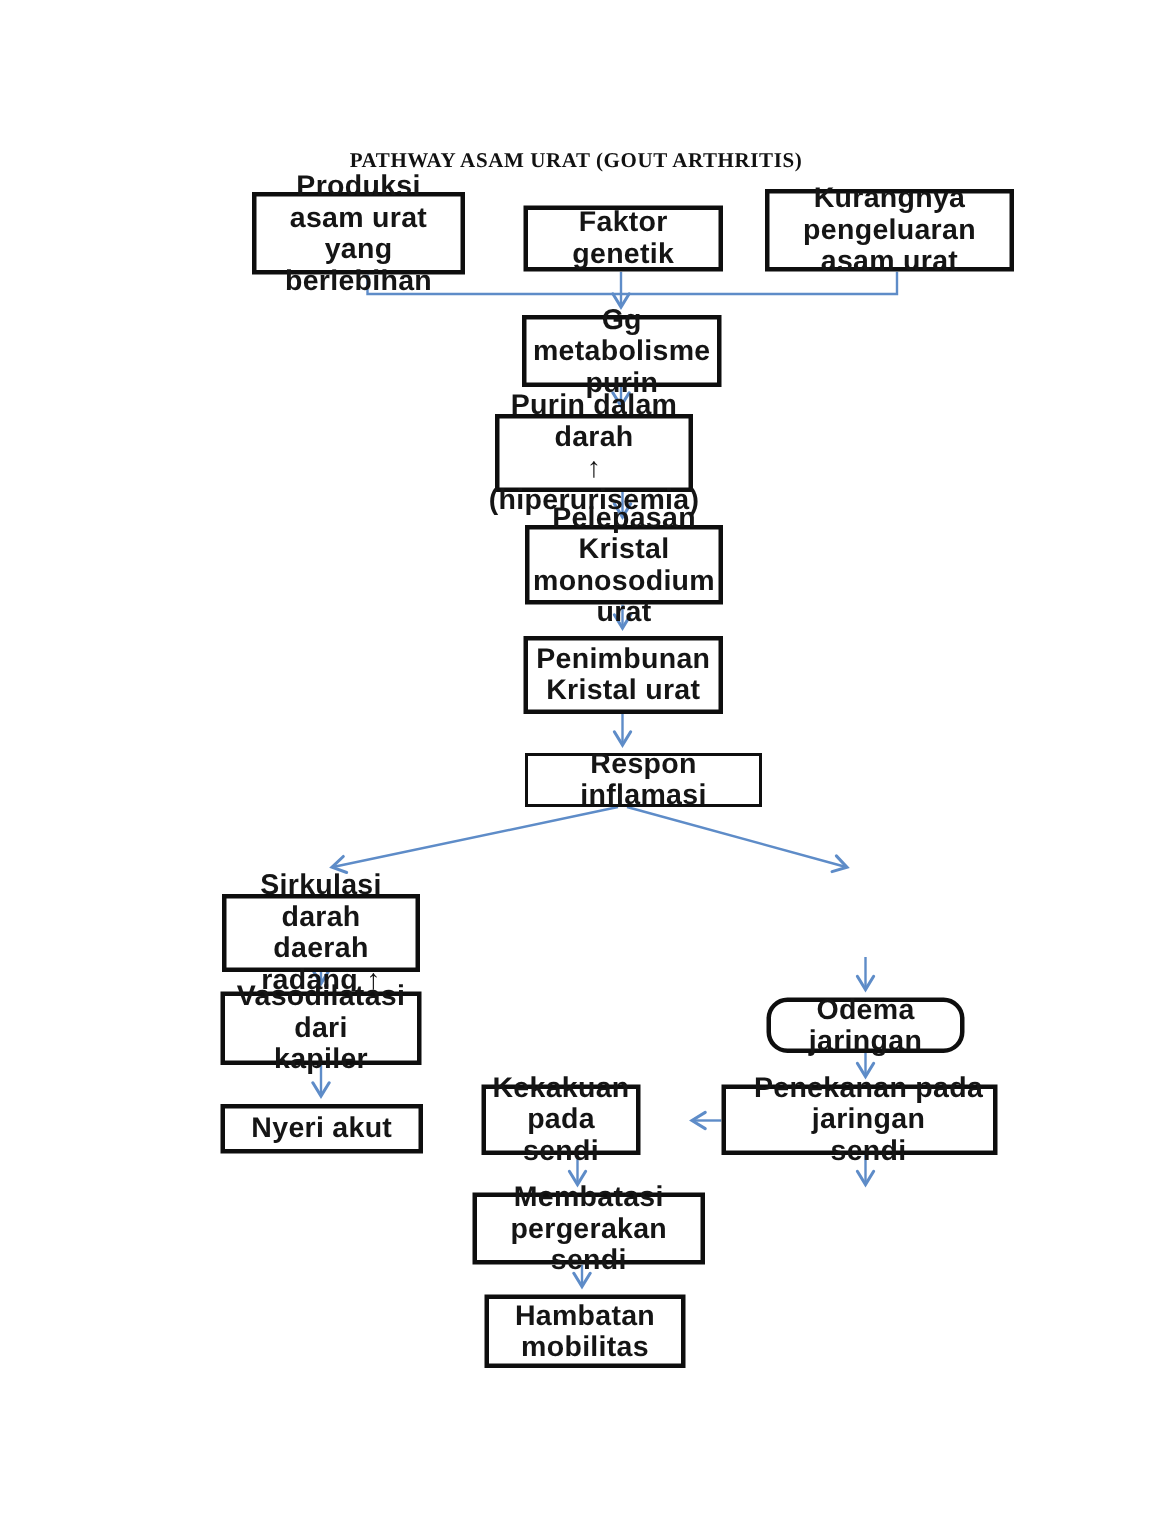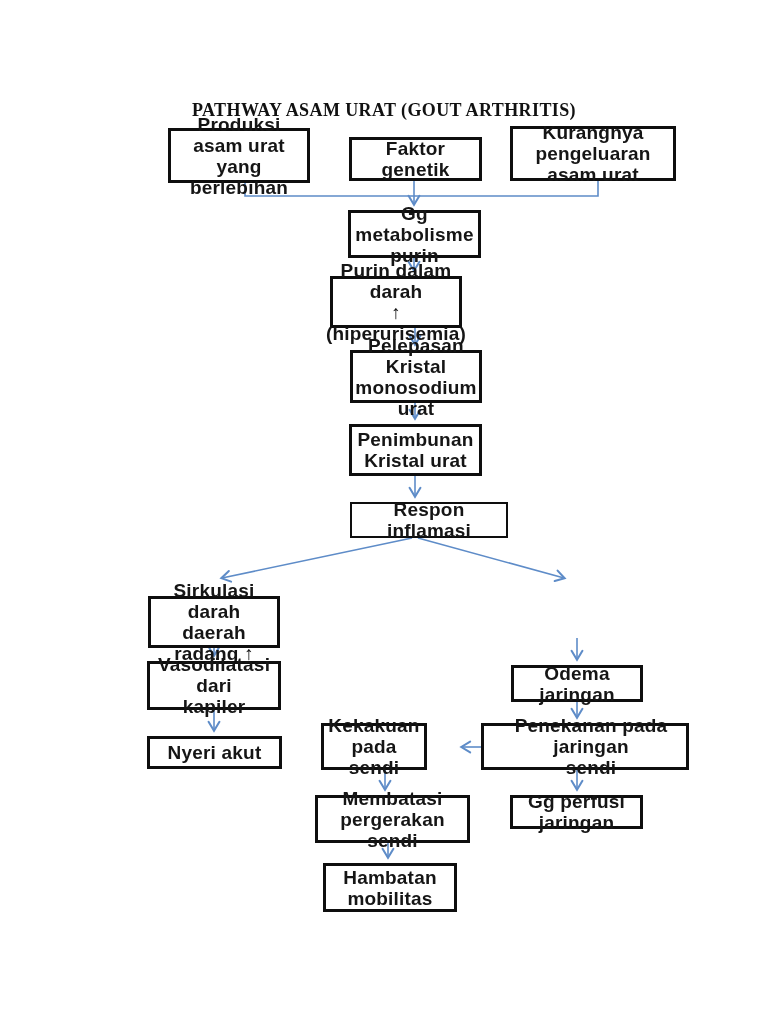--- a/index.html
+++ b/index.html
@@ -13,21 +13,21 @@
   .page {
     position:relative; width:768px; height:1024px;
     background:var(--bg-color);
     font-family:"Liberation Sans", sans-serif;
     overflow:hidden;
   }
   .title {
     position:absolute; top:100px; left:0; width:768px;
     text-align:center;
     font-family:"Liberation Serif", serif;
-    font-weight:bold; font-size:18px; color:#111;
+    font-weight:bold; font-size:14px; color:#111;
     letter-spacing:0.4px;
   }
   .node {
     position:absolute;
     display:flex; align-items:center; justify-content:center;
     text-align:center;
     background:var(--bg-color);
     border:3px solid var(--border-color);
     font-weight:bold; font-size:19px; line-height:21px;
     color:var(--text-color);
@@ -50,22 +50,22 @@
   .n-kurangnya     { left:510px; top:126px; width:166px; height:55px; }
   .n-gg-metab      { left:348px; top:210px; width:133px; height:48px; }
   .n-purin         { left:330px; top:276px; width:132px; height:52px; }
   .n-pelepasan     { left:350px; top:350px; width:132px; height:53px; }
   .n-penimbunan    { left:349px; top:424px; width:133px; height:52px; }
   .n-respon        { left:350px; top:502px; width:158px; height:36px; }
   .n-sirkulasi     { left:148px; top:584px; width:132px; height:52px;margin-top:12px; }
   .n-vasodilatasi  { left:147px; top:661px; width:134px; height:49px; }
   .n-nyeri         { left:147px; top:736px; width:135px; height:33px; }
   .n-akumulasi     { left:481px; top:584px; width:172px; height:54px; }
-  .n-odema         { left:511px; top:665px; width:132px; height:37px; }
-  .n-penekanan     { left:481px; top:723px; width:208px; height:47px;padding-left:12px; }
+  .n-odema         { left:511px; top:665px; width:132px; height:37px;border-radius:14px; }
+  .n-penekanan     { left:481px; top:723px; width:184px; height:47px;padding-left:12px; }
   .n-kekakuan      { left:321px; top:723px; width:106px; height:47px; }
   .n-gg-perfusi    { left:510px; top:795px; width:133px; height:34px; }
   .n-membatasi     { left:315px; top:795px; width:155px; height:48px; }
   .n-hambatan      { left:323px; top:863px; width:134px; height:49px; }
 </style>
 </head>
 <body>
 
 <div class="page">
 
@@ -112,19 +112,18 @@
   <div class="node n-sirkulasi">Sirkulasi darah
 daerah radang ↑</div>
   <div class="node n-vasodilatasi">Vasodilatasi dari
 kapiler</div>
   <div class="node n-nyeri">Nyeri akut</div>
   <div class="node n-odema">Odema jaringan</div>
   <div class="node n-penekanan">Penekanan pada jaringan
 sendi</div>
   <div class="node n-kekakuan">Kekakuan pada
 sendi</div>
-  <div class="node n-gg-perfusi">Gg perfusi jaringan</div>
   <div class="node n-membatasi">Membatasi
 pergerakan sendi</div>
   <div class="node n-hambatan">Hambatan
 mobilitas</div>
 
 </div>
 
 </body></html>

